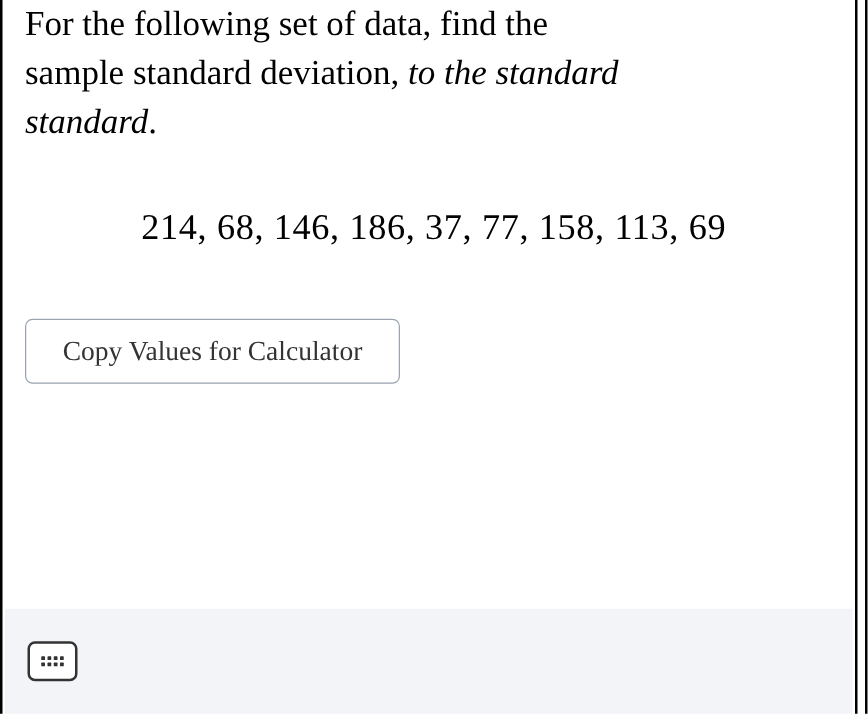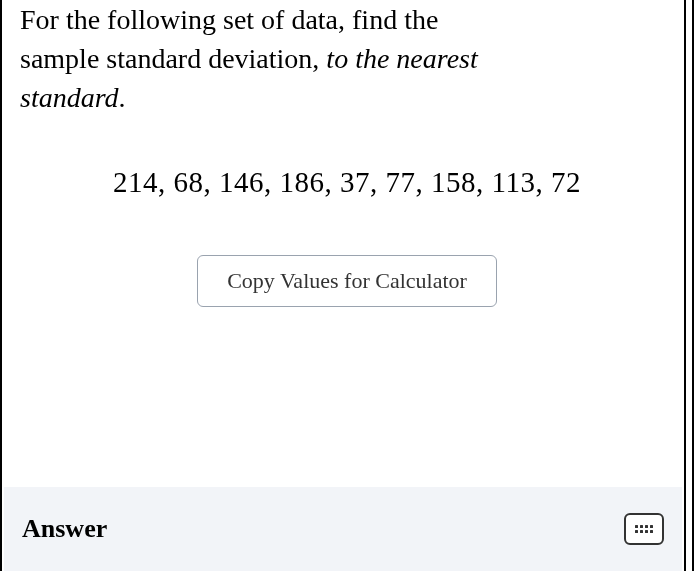--- a/index.html
+++ b/index.html
@@ -37,21 +37,20 @@
     .data-values {
       font-size: 29px;
       color: #000;
       text-align: center;
       margin: 48px 0 56px 0;
       letter-spacing: 0.5px;
       font-family: Georgia, 'Times New Roman', serif;
     }
     .button-stack {
       display: flex;
-      flex-direction: column;
       align-items: center;
       gap: 22px;
       margin-bottom: 56px;
     }
     .action-btn {
       background: #fff;
       border: 1.5px solid #9aa3af;
       border-radius: 6px;
       padding: 12px 18px;
       font-size: 22px;
@@ -102,32 +101,31 @@
     }
   </style>
 </head>
 <body>
 
 <div class="container">
   <div class="inner-border-right"></div>
 
   <div class="question-text">
     <span>For the following set of data, find the</span><br>
-    <span>sample standard deviation, </span><span class="italic">to the nearest</span><br>
+    <span>sample standard deviation, </span><span class="italic">to the standard</span><br>
     <span class="italic">standard</span><span>.</span>
   </div>
 
-  <div class="data-values">214, 68, 146, 186, 37, 77, 158, 113, 72</div>
+  <div class="data-values">214, 68, 146, 186, 37, 77, 158, 113, 69</div>
 
   <div class="button-stack">
     <button class="action-btn">Copy Values for Calculator</button>
   </div>
 
   <div class="answer-zone">
-    <div class="answer-label">Answer</div>
     <div class="keypad-btn">
       <div class="keypad-icon">
         <span></span>
           <span></span>
           <span></span>
           <span></span>
         <span></span>
           <span></span>
           <span></span>
           <span></span>

